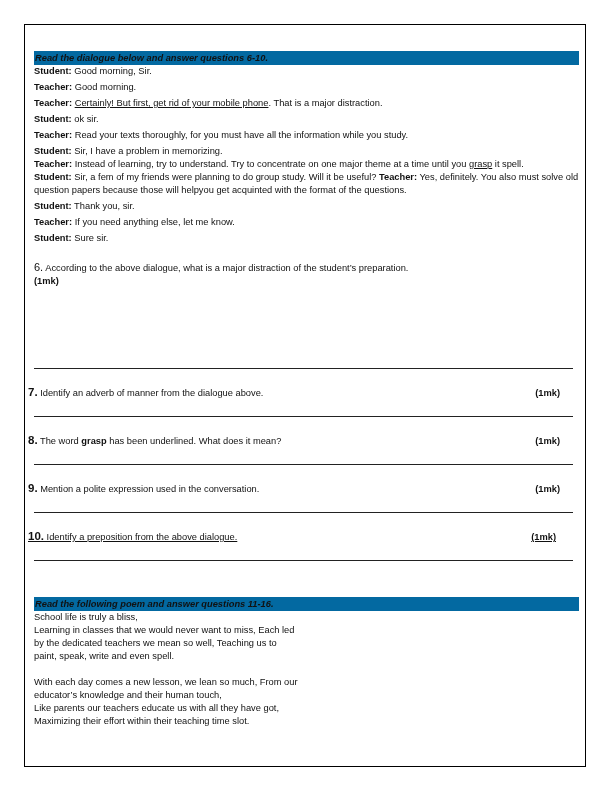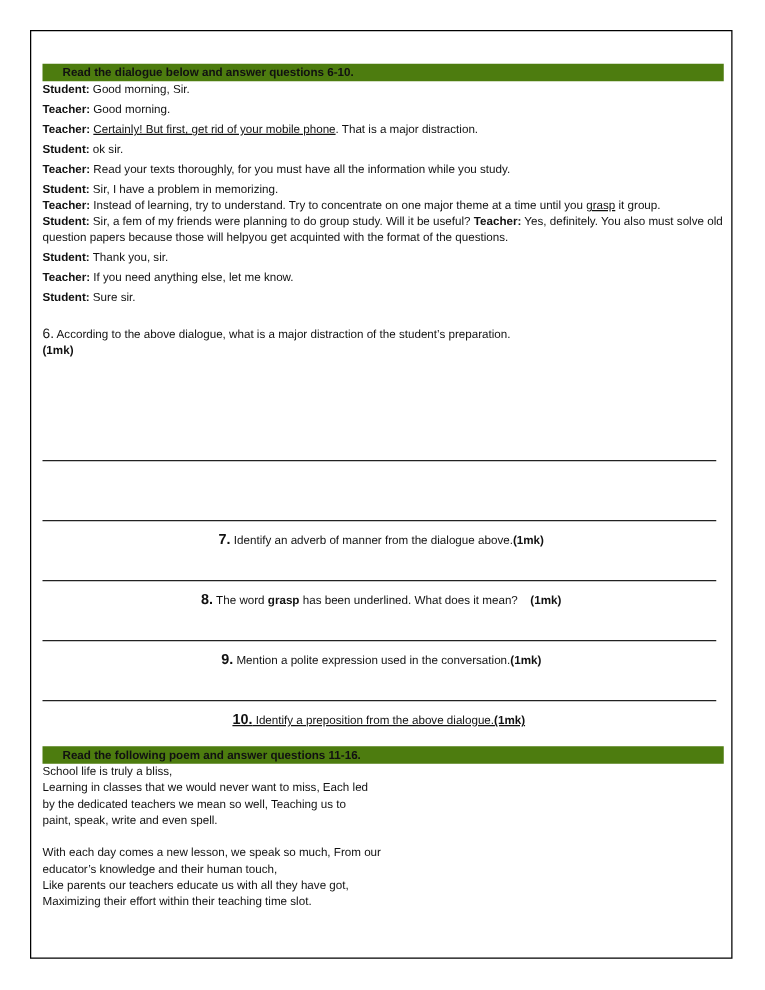--- a/index.html
+++ b/index.html
@@ -1,30 +1,30 @@
 <!DOCTYPE html>
 <html><head>
   <meta charset="utf-8">
   <style>
     html, body { margin: 0; padding: 0; background: #ffffff; }
     body { width: 612px; height: 792px; position: relative; overflow: hidden;
            font-family: "Liberation Sans", "DejaVu Sans", sans-serif; color: #111; }
     .page-frame { position: absolute; left: 24px; top: 24px; width: 562px; height: 743px;
                   border: 1.3px solid #000; box-sizing: border-box; }
     .content { position: absolute; left: 34px; top: 51px; width: 545px; font-size: 9.3px; line-height: 13px; }
-    .section-header { background: #4d7c0f; font-weight: bold; height: 14px; line-height: 14px; padding-left: 16px; }
+    .section-header { background: #0369a1; font-weight: bold; height: 14px; line-height: 14px; padding-left: 1px; font-style: italic; }
     .line { white-space: normal; }
     .line.gap { margin-top: 3px; }
     .speaker { font-weight: bold; }
     .u { text-decoration: underline; }
     .q6 { margin-top: 16px; font-size: 9.3px; }
     .q6 .num { font-size: 11px; }
     .mk { font-weight: bold; }
     .answer-line { position: absolute; left: 34px; width: 539px; height: 0; border-top: 1px solid #222; }
-    .question-row { position: absolute; left: 39px; width: 532px; font-size: 9.3px; display: flex; justify-content: center; align-items: baseline; margin-top: 40px; }
+    .question-row { position: absolute; left: 28px; width: 532px; font-size: 9.3px; display: flex; justify-content: space-between; align-items: baseline; }
     .question-row .qnum { font-weight: bold; font-size: 11.5px; }
     .question-row .mk { font-weight: bold; font-size: 9.3px; }
     .poem { position: absolute; left: 34px; top: 597px; width: 545px; font-size: 9.3px; line-height: 13px; }
     .poem .stanza { margin-top: 0; }
     .poem .stanza + .stanza { margin-top: 13px; }
   </style>
 </head>
 <body>
 
 <div class="page-frame"></div>
@@ -44,21 +44,21 @@
   <div class="line gap">
     <span class="speaker">Student:</span><span> ok sir.</span>
   </div>
   <div class="line gap">
     <span class="speaker">Teacher:</span><span> Read your texts thoroughly, for you must have all the information while you study.</span>
   </div>
   <div class="line gap">
     <span class="speaker">Student:</span><span> Sir, I have a problem in memorizing.</span>
   </div>
   <div class="line">
-    <span class="speaker">Teacher:</span><span> Instead of learning, try to understand. Try to concentrate on one major theme at a time until you </span><span class="u">grasp</span><span> it group.</span>
+    <span class="speaker">Teacher:</span><span> Instead of learning, try to understand. Try to concentrate on one major theme at a time until you </span><span class="u">grasp</span><span> it spell.</span>
   </div>
   <div class="line">
     <span class="speaker">Student:</span><span> Sir, a fem of my friends were planning to do group study. Will it be useful? </span><span class="speaker">Teacher:</span><span> Yes, definitely. You also must solve old question papers because those will helpyou get acquinted with the format of the questions.</span>
   </div>
   <div class="line gap">
     <span class="speaker">Student:</span><span> Thank you, sir.</span>
   </div>
   <div class="line gap">
     <span class="speaker">Teacher:</span><span> If you need anything else, let me know.</span>
   </div>
@@ -100,18 +100,18 @@
 
 <div class="poem">
   <div class="section-header">Read the following poem and answer questions 11-16.</div>
   <div class="stanza">
     <div>School life is truly a bliss,</div>
     <div>Learning in classes that we would never want to miss, Each led</div>
     <div>by the dedicated teachers we mean so well, Teaching us to</div>
     <div>paint, speak, write and even spell.</div>
   </div>
   <div class="stanza">
-    <div>With each day comes a new lesson, we speak so much, From our</div>
+    <div>With each day comes a new lesson, we lean so much, From our</div>
     <div>educator’s knowledge and their human touch,</div>
     <div>Like parents our teachers educate us with all they have got,</div>
     <div>Maximizing their effort within their teaching time slot.</div>
   </div>
 </div>
 
 </body></html>

